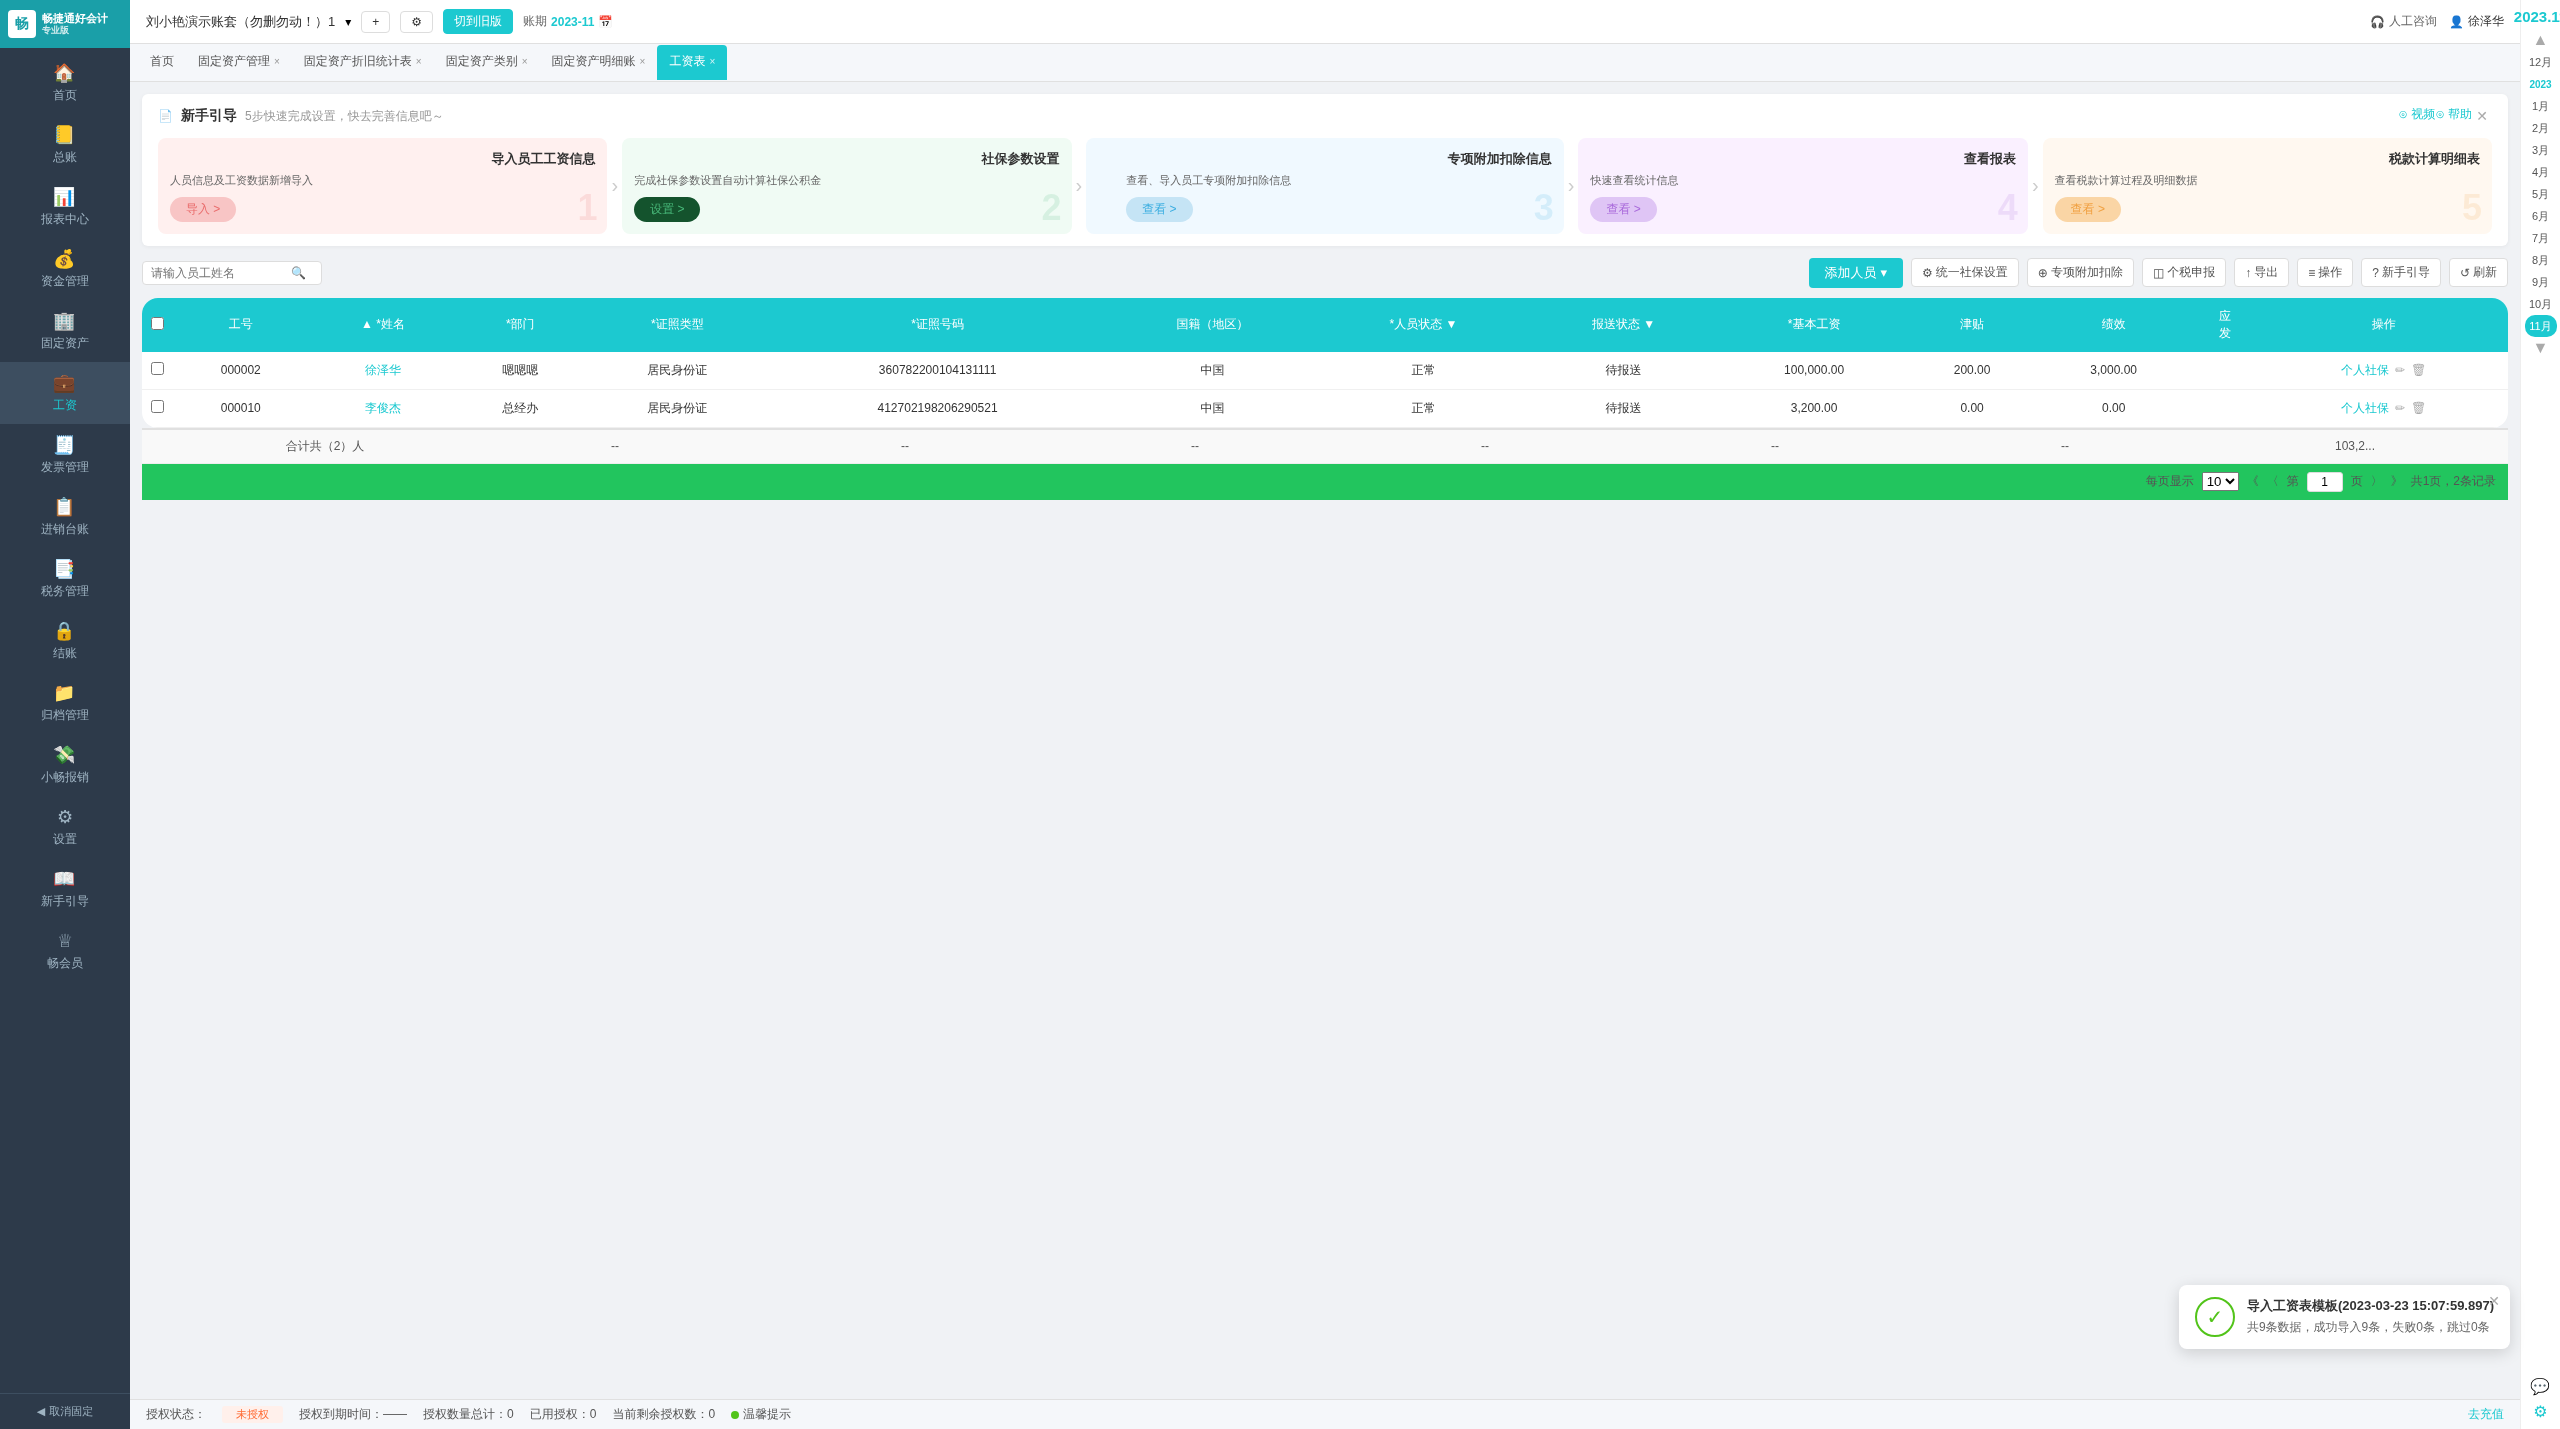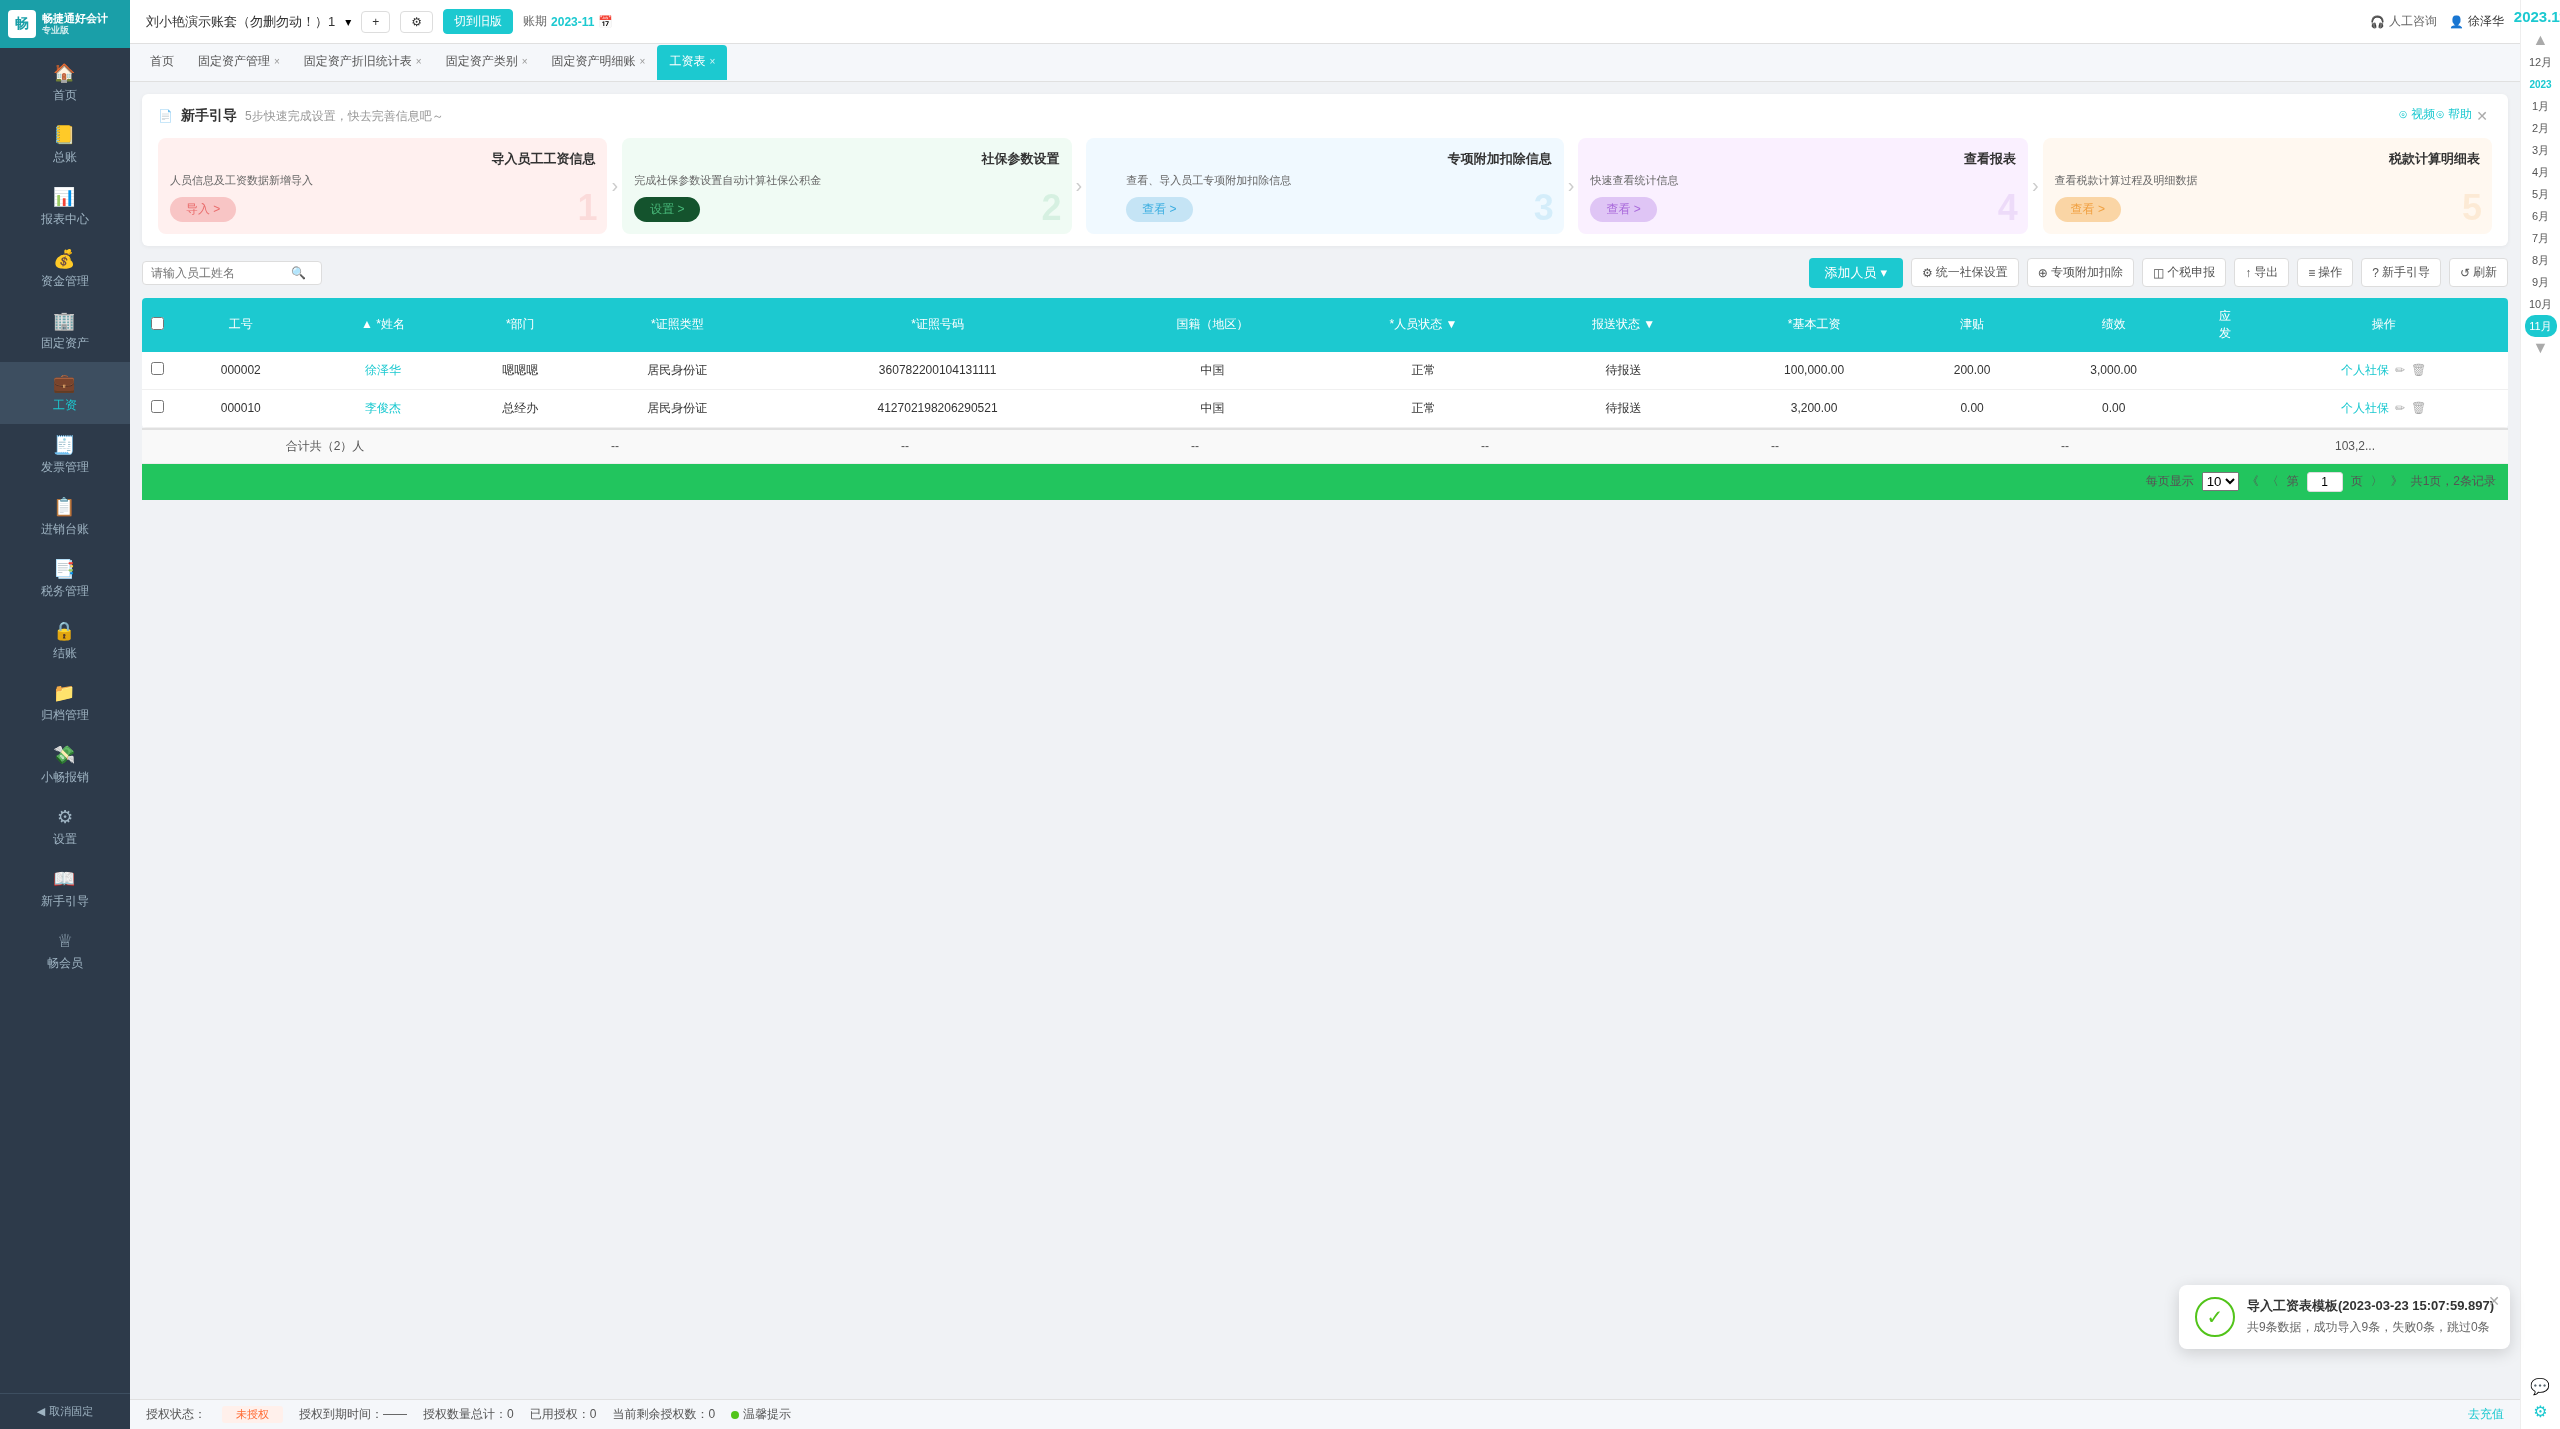--- a/index.html
+++ b/index.html
@@ -171,21 +171,21 @@
       display: flex; align-items: center; gap: 4px; font-size: 13px;
     }
     .toolbar-actions { margin-left: auto; display: flex; align-items: center; gap: 8px; flex-wrap: wrap; }
     .action-btn {
       display: flex; align-items: center; gap: 3px;
       padding: 5px 10px; border: 1px solid #ddd; border-radius: 4px;
       background: white; cursor: pointer; font-size: 12px; color: #555;
     }
 
     
-    .data-table { width: 100%; border-collapse: collapse; background: white; border-radius: 4px; overflow: hidden; font-size: 12px; }
+    .data-table { width: 100%; border-collapse: collapse; background: white; border-radius: 16px; overflow: hidden; font-size: 12px; }
     .data-table thead tr { background: #1cc9d0; color: white; }
     .data-table thead th { padding: 10px 8px; text-align: center; font-weight: normal; white-space: nowrap; }
     .data-table tbody td { padding: 10px 8px; text-align: center; border-bottom: 1px solid #f0f0f0; color: #333; }
     .data-table tbody td.link { color: #1cc9d0; cursor: pointer; }
     .data-table .ops { display: flex; align-items: center; gap: 6px; justify-content: center; }
     .data-table .ops .op-link { color: #1cc9d0; cursor: pointer; font-size: 12px; }
     .data-table .ops .edit-icon, .data-table .ops .del-icon { cursor: pointer; color: #aaa; }
     .checkbox-th, .checkbox-td { width: 30px; }
     input[type="checkbox"] { cursor: pointer; }
 

